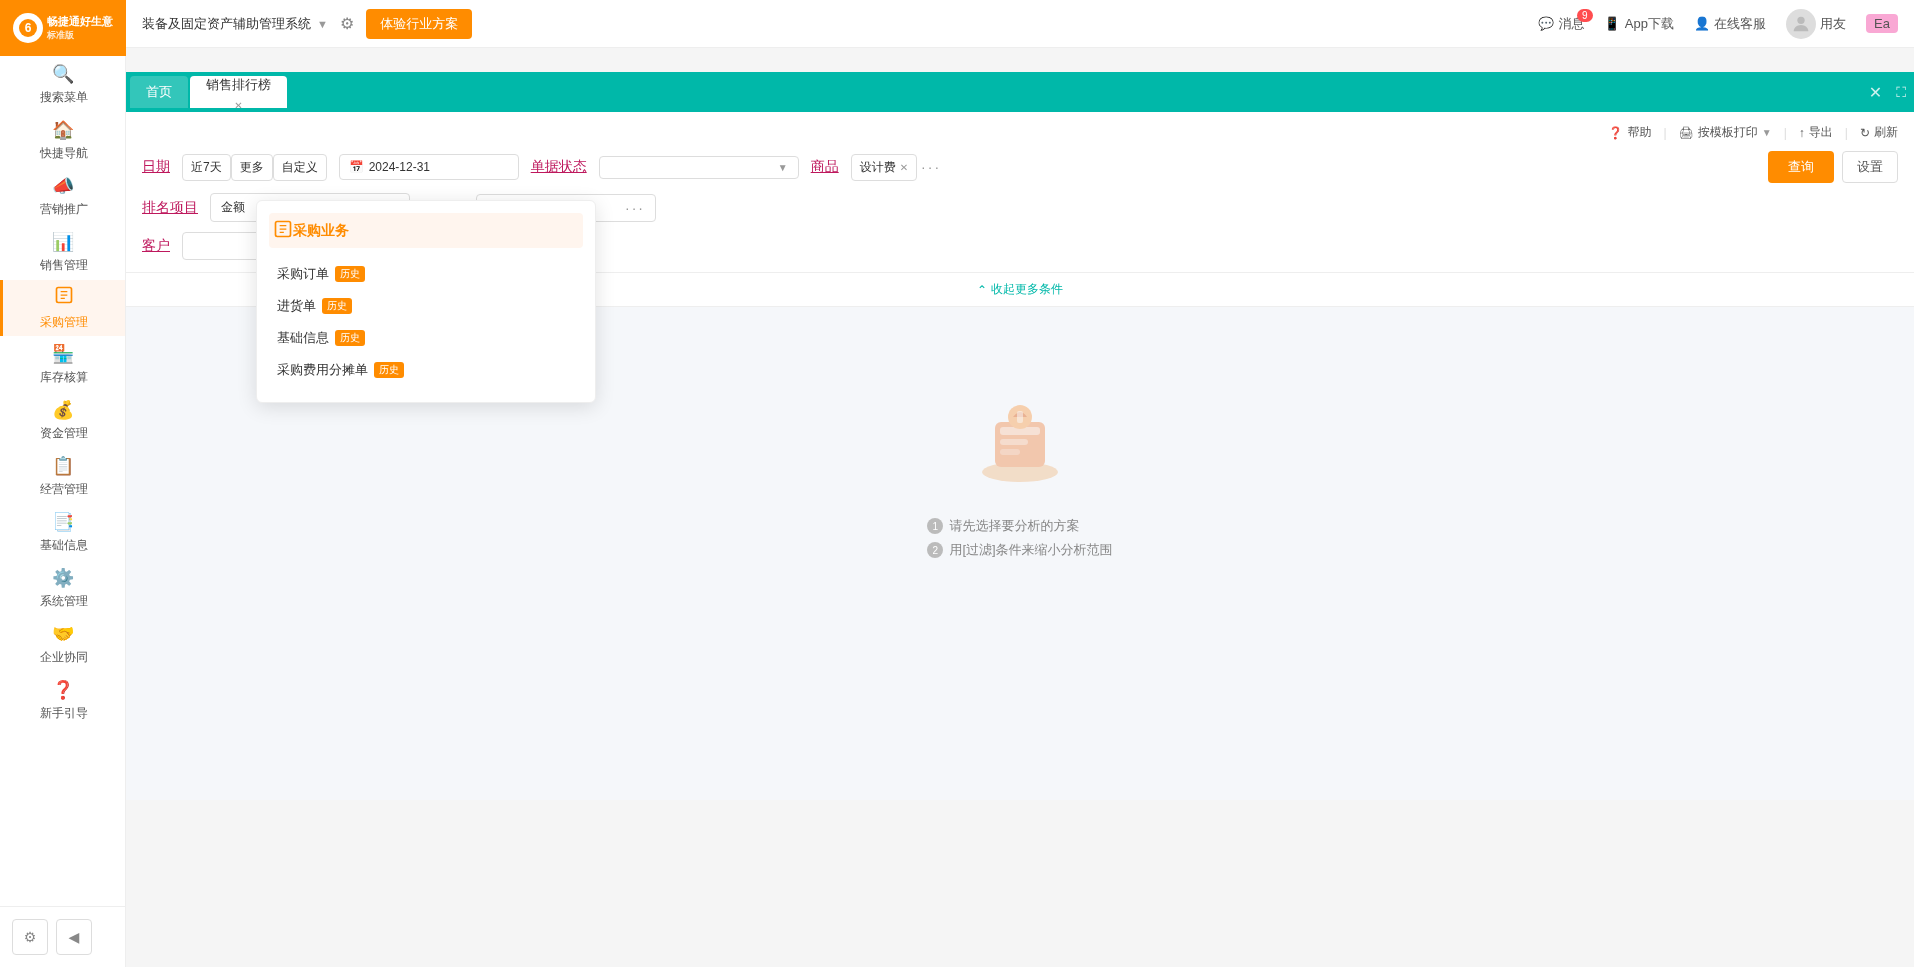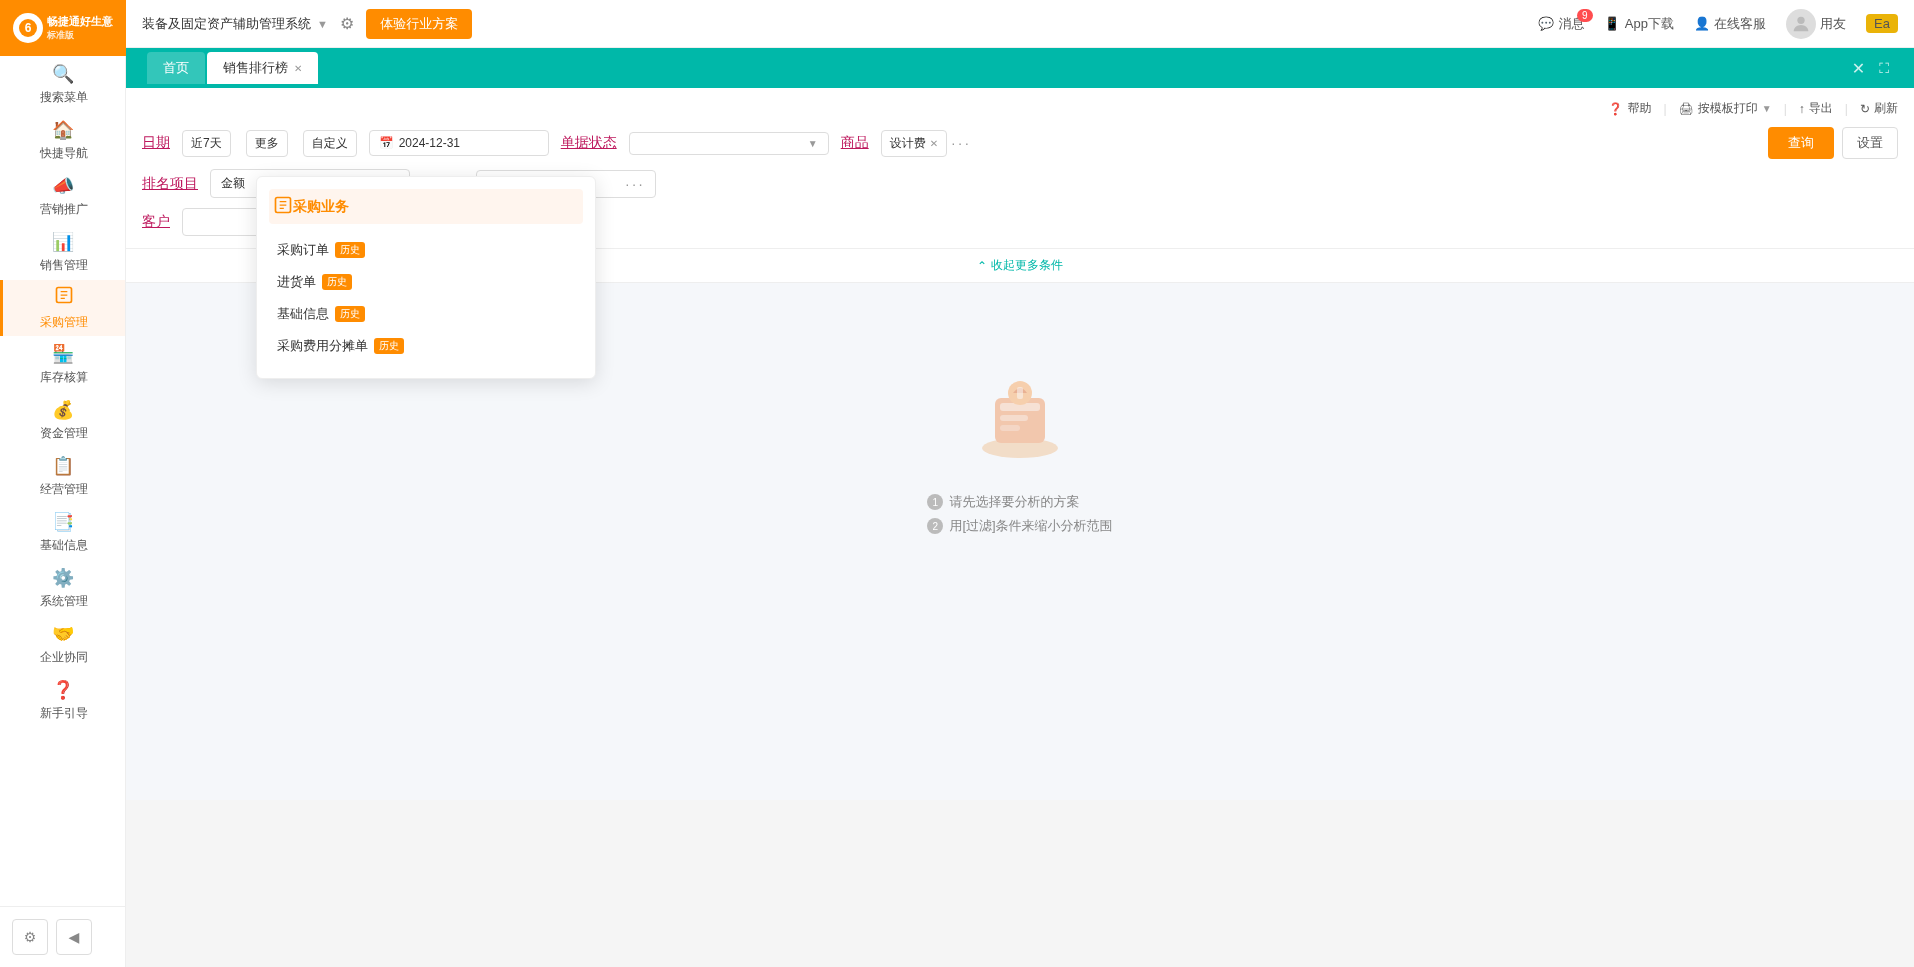--- a/index.html
+++ b/index.html
@@ -153,42 +153,44 @@
       font-size: 12px;
       color: #888;
     }
 
     
     .tabbar {
       height: 40px;
       background: #00b8a9;
       display: flex;
       align-items: center;
-      padding: 0 21px;
+      padding: 0 4px;
       gap: 2px;
       flex-shrink: 0;
+      margin-top: 24px;
     }
     .tab {
       height: 32px;
       padding: 0 16px;
       border-radius: 4px 4px 0 0;
       display: flex;
       align-items: center;
       font-size: 13px;
       cursor: pointer;
       gap: 6px;
       color: rgba(255,255,255,0.85);
     }
     .tab.home {
       background: rgba(255,255,255,0.2);
       color: #fff;
     }
     .tab.active {
       background: #fff;
       color: #333;
+      flex-direction: column;
     }
     .tab .close-icon { font-size: 10px; color: #999; }
     .tabbar-spacer { flex: 1; }
     .tabbar-close { color: rgba(255,255,255,0.8); cursor: pointer; font-size: 16px; padding: 0 8px; }
     .tabbar-expand { color: rgba(255,255,255,0.8); cursor: pointer; font-size: 14px; padding: 0 4px; }
 
     
     .content {
       flex: 1;
       overflow: hidden;
@@ -510,21 +512,21 @@
       <div class="topbar-right-item">
         <div class="avatar">
           <svg width="22" height="22" viewBox="0 0 24 24">
               <circle cx="12" cy="8" r="4" fill="#bbb"></circle>
               <path d="M4 20c0-4 3.6-7 8-7s8 3 8 7" fill="#bbb"></path>
             </svg>
         </div>
         <span>用友</span>
       </div>
 
-      <div style="background:#eab308;border-radius:4px;padding:2px 8px;font-size:13px;color:#555;">Ea</div>
+      <div style="background:#f9a8d4;border-radius:4px;padding:2px 8px;font-size:13px;color:#555;">Ea</div>
     </div>
   </div>
 
   <div class="tabbar">
     <div class="tab home">
       <span>首页</span>
     </div>
     <div class="tab active">
       <span>销售排行榜</span>
       <span class="close-icon">✕</span>
@@ -558,21 +560,21 @@
           <span class="toolbar-divider">|</span>
           <div class="toolbar-btn">
             <span>↻</span>
             <span>刷新</span>
           </div>
         </div>
       </div>
 
       <div class="filter-row">
         <span class="filter-label">日期</span>
-        <div style="display:flex;align-items:center;gap:15px;">
+        <div style="display:flex;align-items:center;gap:0;">
           <div class="filter-tag">近7天</div>
           <div class="filter-tag">更多</div>
           <div class="filter-tag">自定义</div>
         </div>
         <div class="filter-input" style="display:flex;align-items:center;gap:4px;">
           <span>📅</span>
           <span>2024-12-31</span>
         </div>
 
         <span class="filter-label">单据状态</span>

